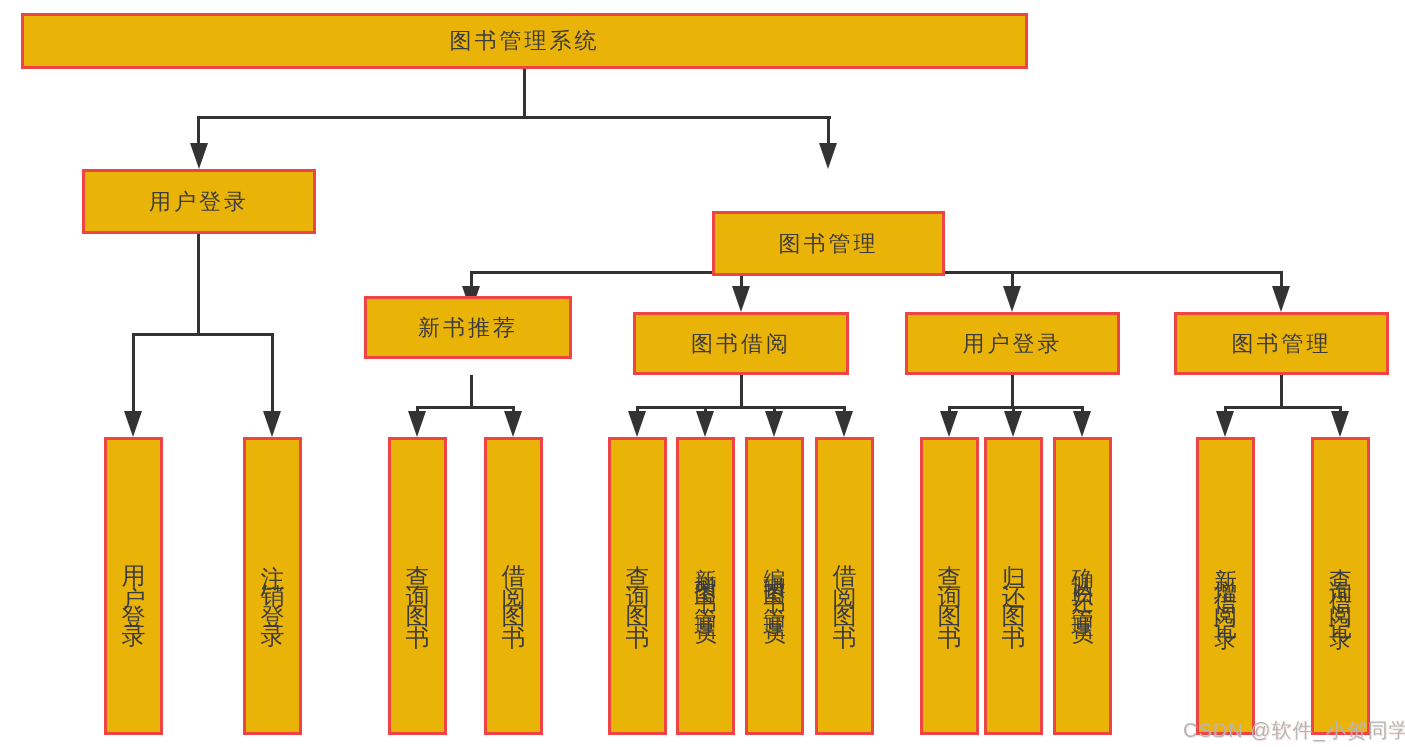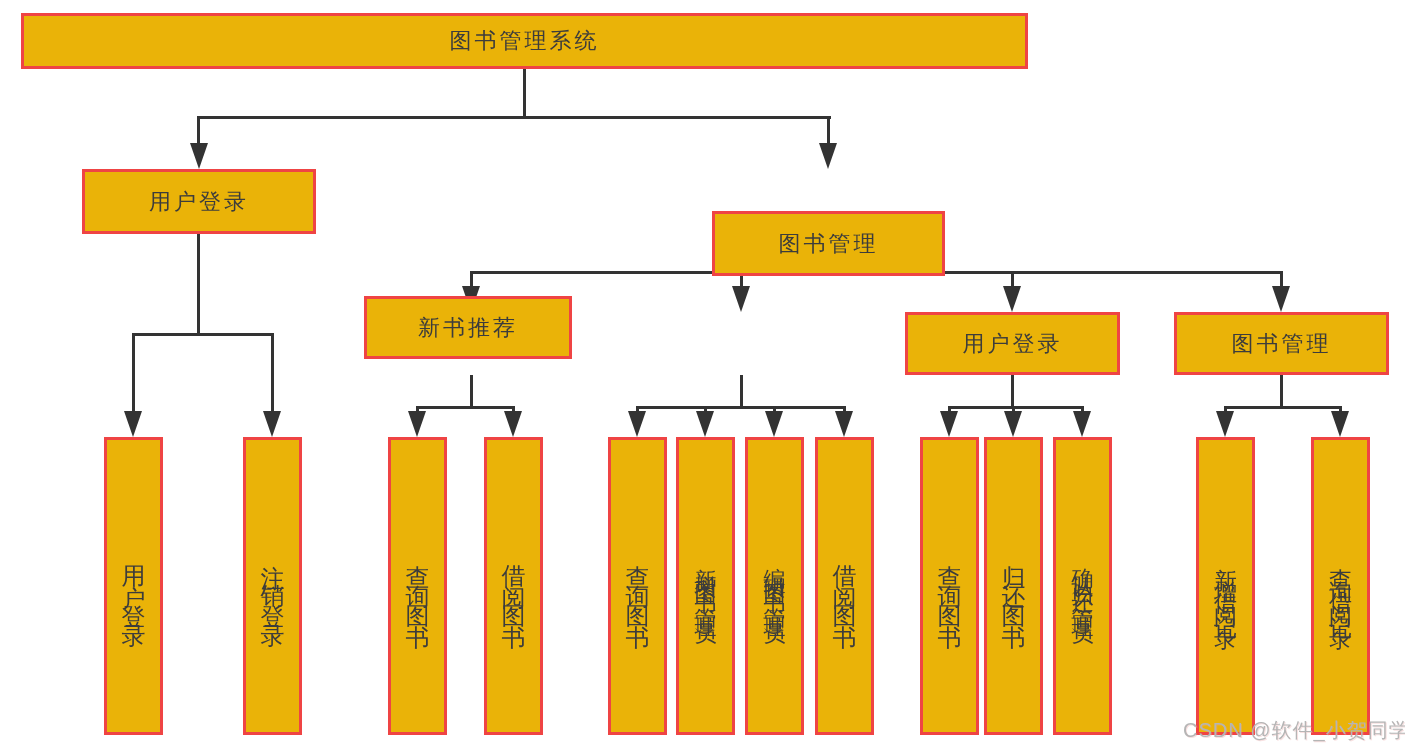--- a/index.html
+++ b/index.html
@@ -79,20 +79,21 @@
   <div class="vline" style="left:470px;  top:271px; height:16px;"></div>
   <div class="arrow" style="left:462px;  top:286px;"></div>
   <div class="vline" style="left:740px;  top:271px; height:16px;"></div>
   <div class="arrow" style="left:732px;  top:286px;"></div>
   <div class="vline" style="left:1011px; top:271px; height:16px;"></div>
   <div class="arrow" style="left:1003px; top:286px;"></div>
   <div class="vline" style="left:1280px; top:271px; height:16px;"></div>
   <div class="arrow" style="left:1272px; top:286px;"></div>
 
   <div class="box" style="left:364px;  top:296px; width:208px; height:63px;">新书推荐</div>
+  <div class="box" style="left:633px;  top:312px; width:216px; height:63px;">图书借阅</div>
   <div class="box" style="left:905px;  top:312px; width:215px; height:63px;">用户登录</div>
   <div class="box" style="left:1174px; top:312px; width:215px; height:63px;">图书管理</div>
 
   <div class="vline" style="left:197px; top:233px; height:103px;"></div>
   <div class="hline" style="left:133px; top:333px; width:141px;"></div>
   <div class="vline" style="left:132px; top:333px; height:80px;"></div>
   <div class="arrow" style="left:124px; top:411px;"></div>
   <div class="vline" style="left:271px; top:333px; height:80px;"></div>
   <div class="arrow" style="left:263px; top:411px;"></div>
 

